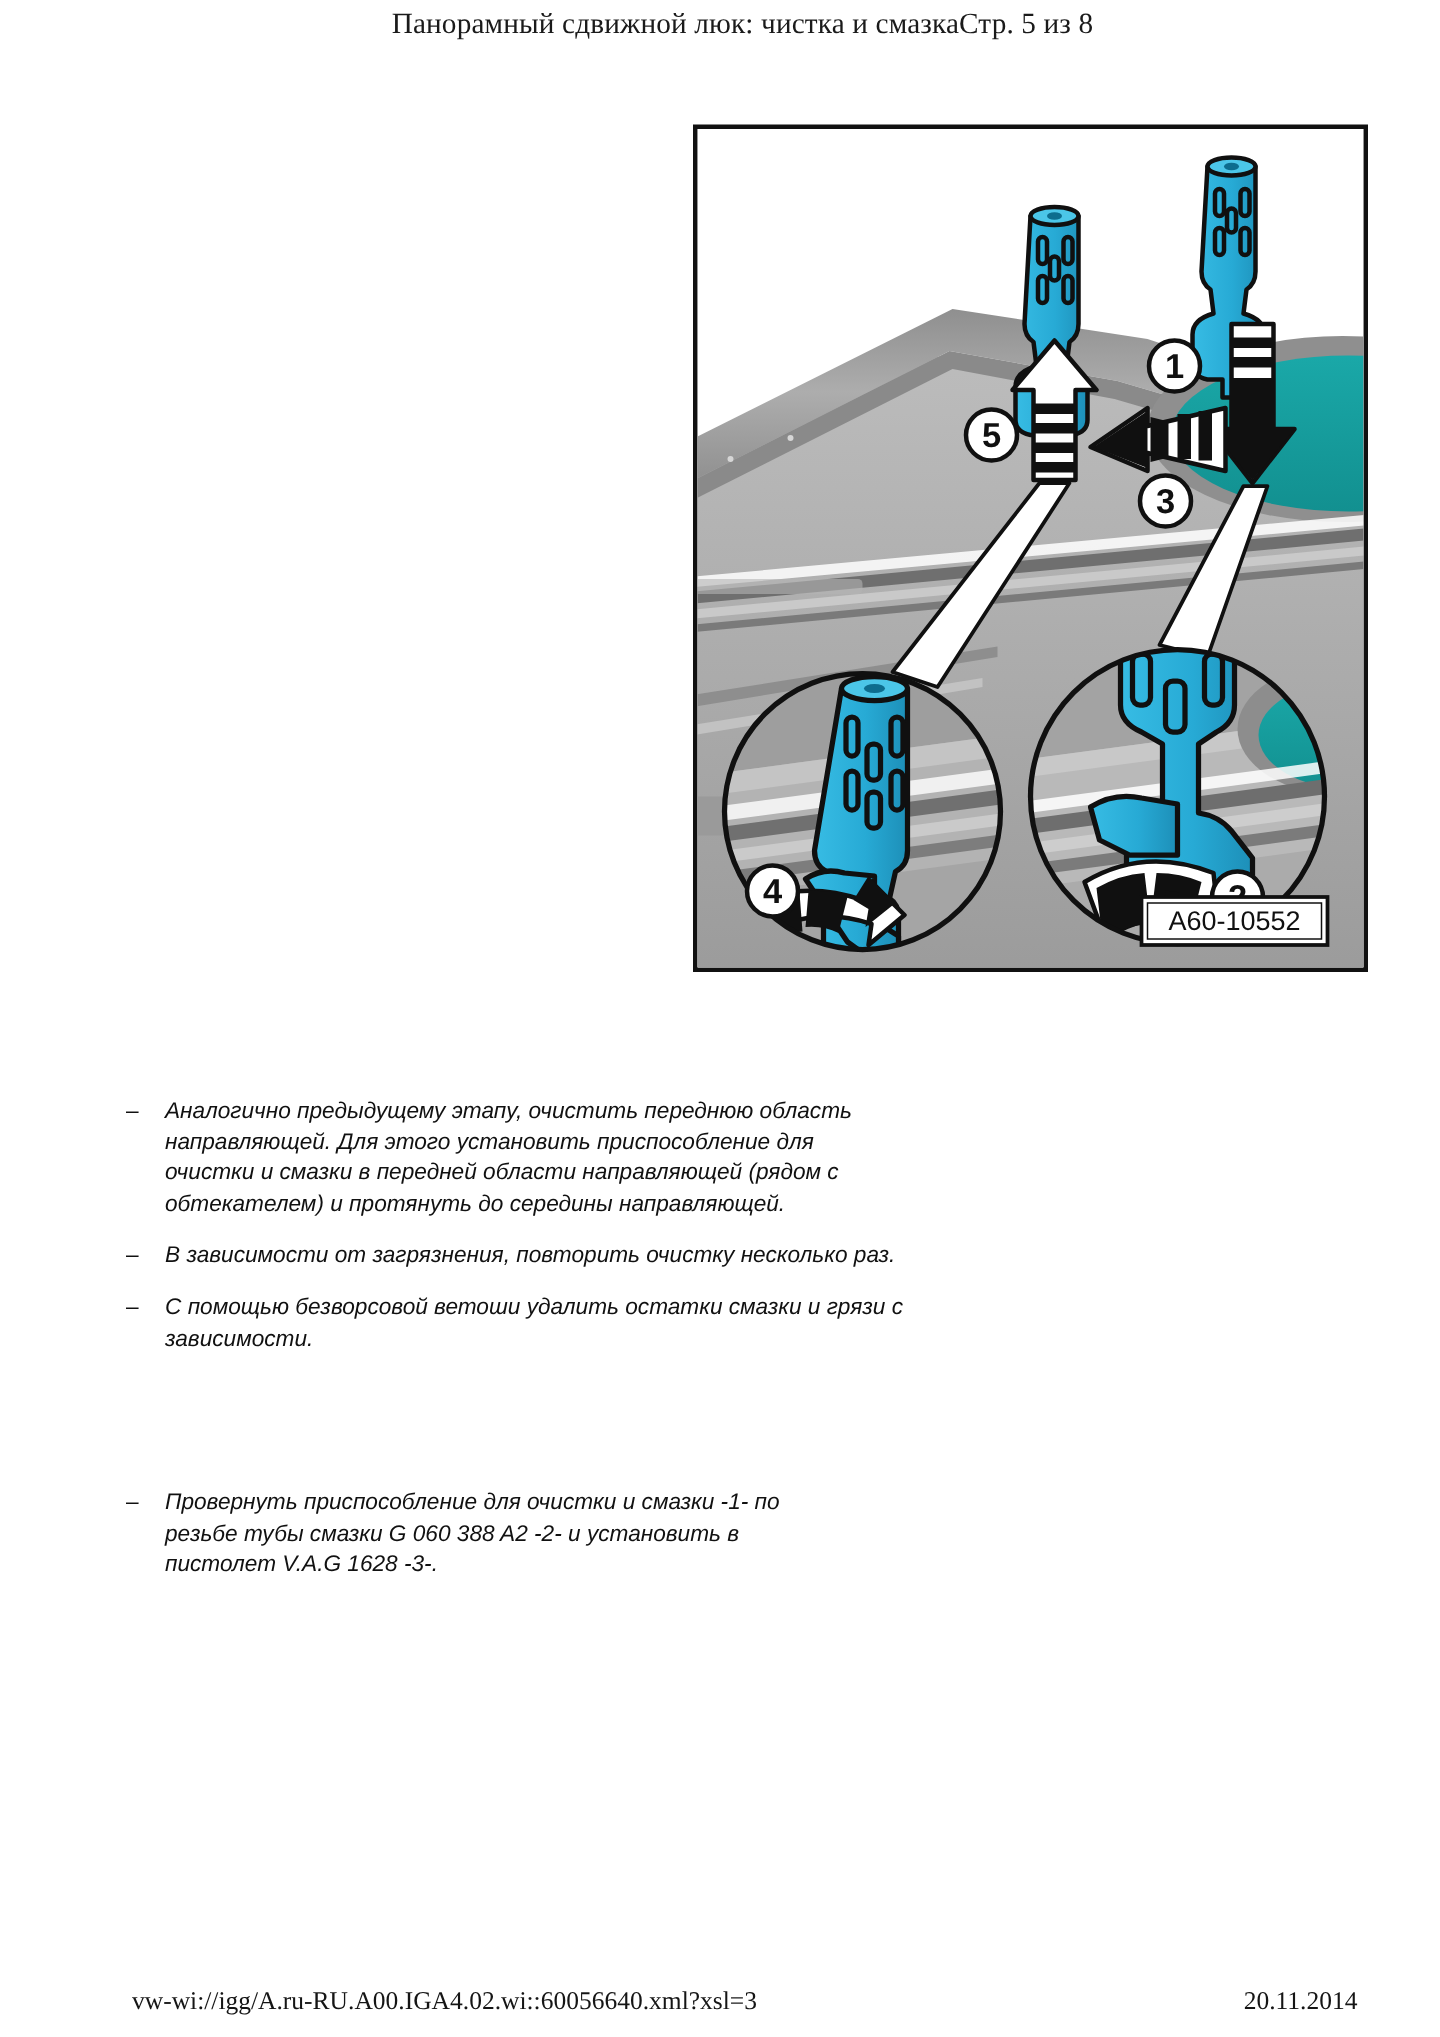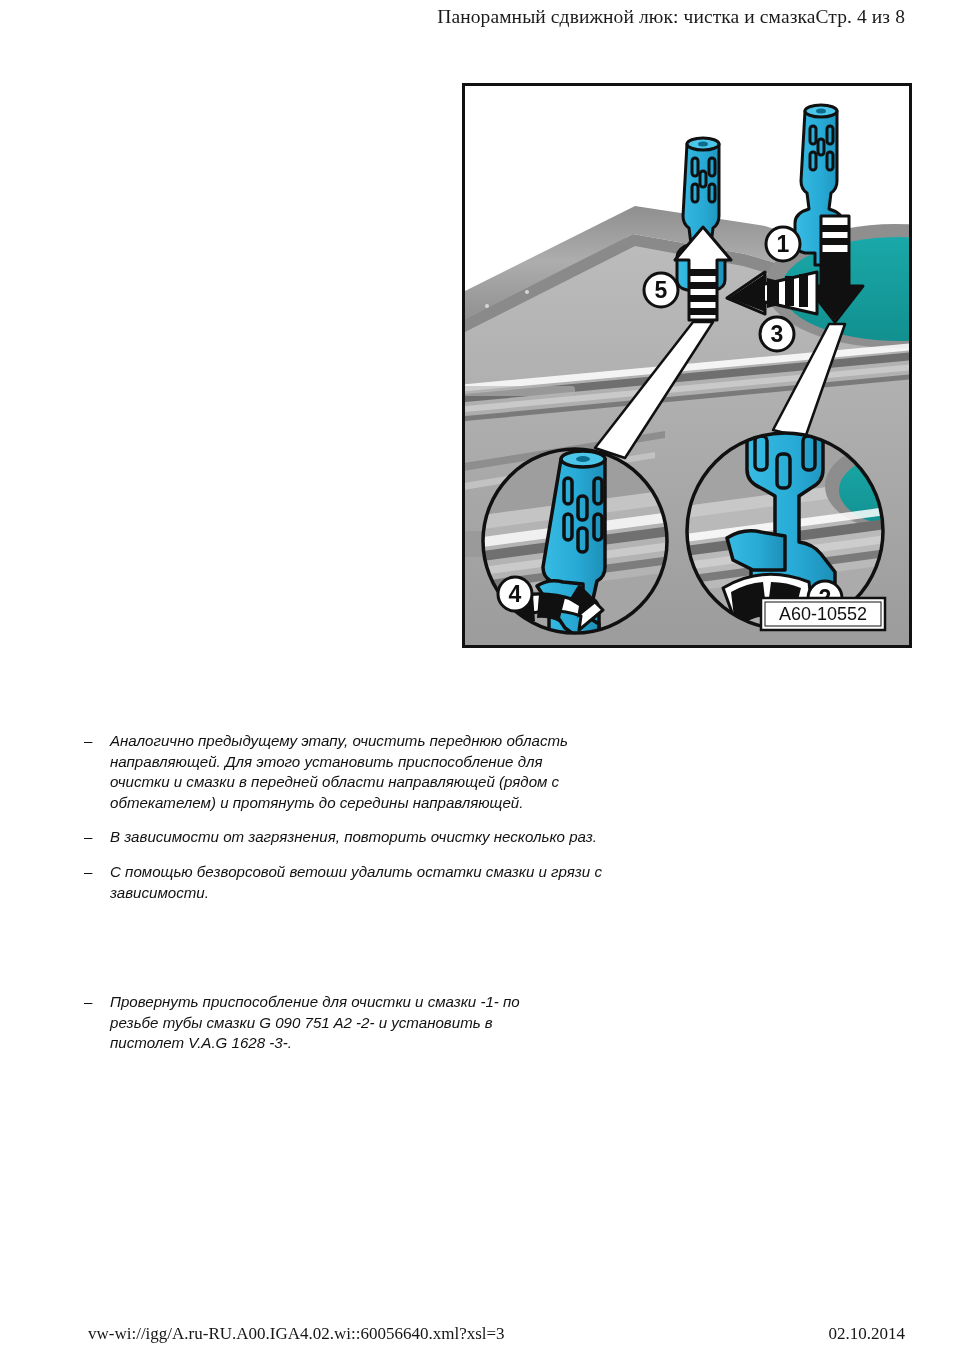--- a/index.html
+++ b/index.html
@@ -15,21 +15,21 @@
     -webkit-font-smoothing: antialiased;
   }
 
   
   .page-header {
     position: absolute;
     top: 6px;
     left: 85px;
     width: 820px;
     display: flex;
-    justify-content: flex-end;
+    justify-content: center;
     align-items: baseline;
     font-family: "Liberation Serif", serif;
     font-size: 19.5px;
     color: #1a1a1a;
     letter-spacing: 0.1px;
   }
   .page-header .hdr-title { white-space: nowrap; }
   .page-header .hdr-page  { white-space: nowrap; }
 
   
@@ -92,21 +92,21 @@
     font-family: "Liberation Serif", serif;
     font-size: 17px;
     color: #151515;
   }
 </style>
 </head>
 <body>
 
 <div class="page-header">
   <span class="hdr-title">Панорамный сдвижной люк: чистка и смазка</span>
-  <span class="hdr-page">Стр. 4 из 8</span>
+  <span class="hdr-page">Стр. 5 из 8</span>
 </div>
 
 <div class="figure-wrap">
   <div class="figure-frame">
     <svg class="figure-svg" viewBox="0 0 444 559" preserveAspectRatio="none">
       <defs>
         <linearGradient id="railTop" x1="0" y1="0" x2="0" y2="1">
           <stop offset="0%" stop-color="#8f8f8f"></stop>
           <stop offset="45%" stop-color="#adadad"></stop>
           <stop offset="100%" stop-color="#8c8c8c"></stop>
@@ -329,20 +329,20 @@
   </div>
   <div class="bullet-item">
     <span class="bullet-dash">–</span>
     <span class="bullet-text">С помощью безворсовой ветоши удалить остатки смазки и грязи с зависимости.</span>
   </div>
 </div>
 
 <div class="body-block" id="block-b">
   <div class="bullet-item">
     <span class="bullet-dash">–</span>
-    <span class="bullet-text">Провернуть приспособление для очистки и смазки -1- по резьбе тубы смазки G 090 751 A2 -2- и установить в пистолет V.A.G 1628 -3-.</span>
+    <span class="bullet-text">Провернуть приспособление для очистки и смазки -1- по резьбе тубы смазки G 060 388 A2 -2- и установить в пистолет V.A.G 1628 -3-.</span>
   </div>
 </div>
 
 <div class="page-footer">
   <span>vw-wi://igg/A.ru-RU.A00.IGA4.02.wi::60056640.xml?xsl=3</span>
-  <span>02.10.2014</span>
+  <span>20.11.2014</span>
 </div>
 
 </body></html>

